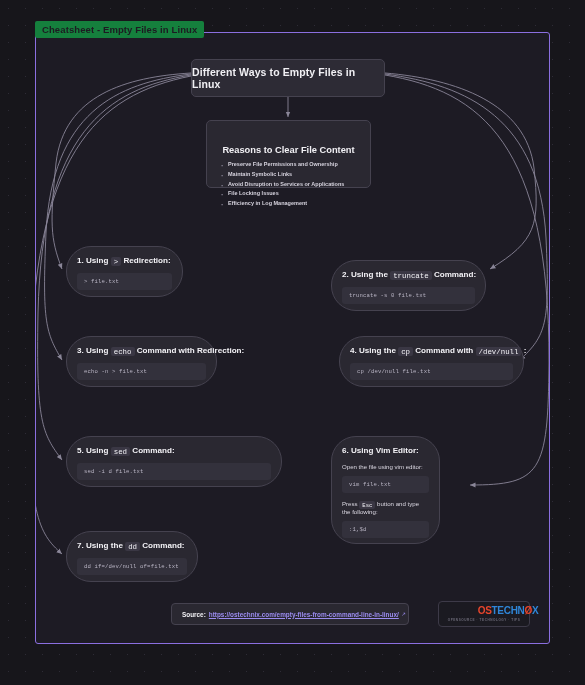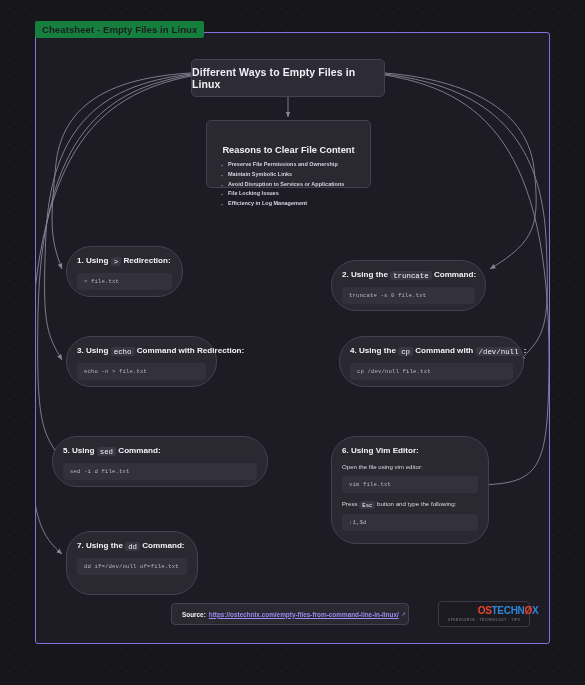--- a/index.html
+++ b/index.html
@@ -105,23 +105,23 @@
   .note {
     color: #dbd8e2; font-size: 6.1px; font-weight: 400;
     margin-bottom: 6px;
   }
   .note .kbd { font-size: 5.6px; }
 
   #card1 { left: 30px;  top: 213px; width: 117px; height: 51px; }
   #card2 { left: 295px; top: 227px; width: 155px; height: 51px; }
   #card3 { left: 30px;  top: 303px; width: 151px; height: 51px; }
   #card4 { left: 295px; top: 303px; width: 185px; height: 51px; margin-left: 8px; }
-  #card5 { left: 16px;  top: 403px; width: 216px; height: 51px; }
-  #card6 { left: 295px; top: 403px; width: 158px; height: 108px; }
-  #card7 { left: 30px;  top: 498px; width: 132px; height: 64px; }
+  #card5 { left: 30px;  top: 403px; width: 216px; height: 51px; }
+  #card6 { left: 295px; top: 403px; width: 109px; height: 108px; }
+  #card7 { left: 30px;  top: 498px; width: 132px; height: 51px; }
 
   
   .source-box {
     position: absolute; left: 135px; top: 570px; width: 238px; height: 22px;
     background: #2a2831; border: 1.1px solid #45424f; border-radius: 4px;
     display: flex; align-items: center; padding-left: 10px; z-index: 5;
   }
   .source-label { color: #f1f0f4; font-size: 6.4px; font-weight: 700; }
   .source-link {
     color: #9b8cf0; font-size: 6.4px; font-weight: 700;

